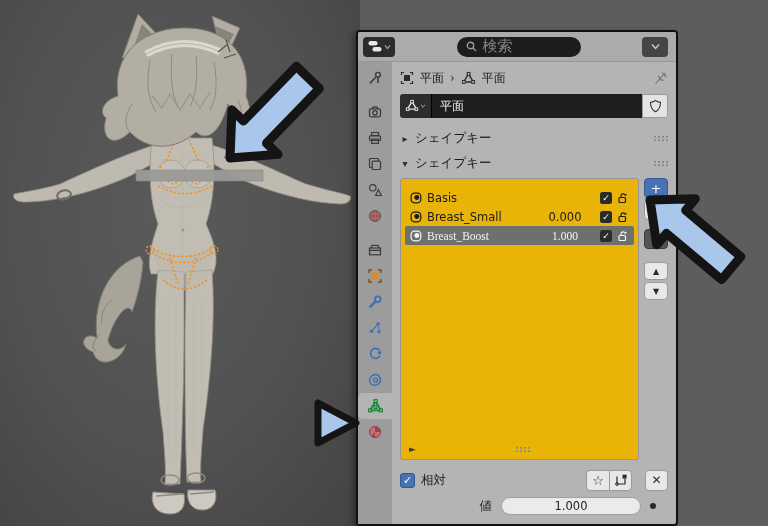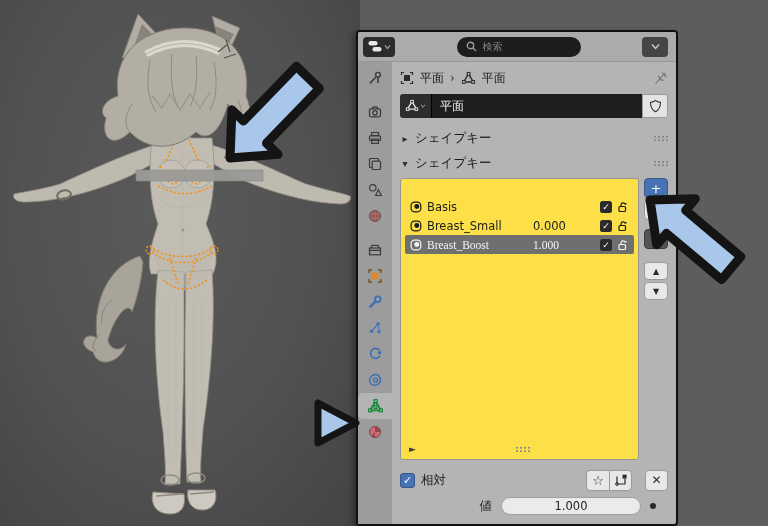--- a/index.html
+++ b/index.html
@@ -15,21 +15,21 @@
   
   .window { position:absolute; left:356px; top:30px; width:322px; height:496px;
     background:#b4b4b4; border:2px solid #101010; border-radius:4px;
     display:flex; flex-direction:column; box-shadow:-3px 3px 6px rgba(0,0,0,.35); }
   .win-header { height:30px; background:#ababab; border-bottom:1px solid #979797;
     display:flex; align-items:center; padding:0 8px 0 5px; border-radius:2px 2px 0 0; flex:0 0 auto;}
   .editor-btn { width:32px; height:20px; background:#2c2c2c; border-radius:4px;
     display:flex; align-items:center; justify-content:center; gap:1px; }
   .search { width:124px; height:20px; margin:0 auto; background:#1d1d1d; border-radius:10px;
     display:flex; align-items:center; gap:6px; padding:0 9px; }
-  .search-ph { color:#858585; font-size:10px; }
+  .search-ph { color:#858585; font-size:15px; }
   .dd-btn { width:26px; height:20px; background:#454545; border-radius:4px;
     display:flex; align-items:center; justify-content:center; }
 
   .win-body { flex:1; display:flex; min-height:0; }
   .tabs-col { width:34px; background:#9c9c9c; display:flex; flex-direction:column;
     padding-top:3px; flex:0 0 auto; }
   .tab { height:26px; display:flex; align-items:center; justify-content:center; flex:0 0 auto;}
   .tab.active { background:#b4b4b4; border-radius:5px 0 0 5px; }
   .tab-gap { height:8px; flex:0 0 auto;}
 
@@ -45,27 +45,27 @@
     display:flex; align-items:center; padding-left:8px; }
   .shield-btn { width:26px; background:#e4e4e4; border:1px solid #9a9a9a; border-radius:0 3px 3px 0;
     display:flex; align-items:center; justify-content:center; }
 
   .panel-h { height:25px; display:flex; align-items:center; gap:5px; font-size:12.5px; }
   .tri { font-size:10px; color:#2e2e2e; width:10px; text-align:center;}
   .grip { margin-left:auto; width:15px; height:7px;
     background-image:radial-gradient(#878787 1px, transparent 1.3px); background-size:4px 3.5px; }
 
   .sk-area { flex:1; display:flex; gap:5px; min-height:0; margin-top:2px;}
-  .sk-list { flex:1; background:#fde047; border:1px solid #969696; border-radius:3px;
-    display:flex; flex-direction:column; padding:18px 4px 2px 4px; }
+  .sk-list { flex:1; background:#eab308; border:1px solid #969696; border-radius:3px;
+    display:flex; flex-direction:column; padding:9px 4px 2px 4px; }
   .sk-row { height:19px; display:flex; align-items:center; gap:5px; padding:0 5px; border-radius:2px;
     font-size:11.5px; color:#1c1c1c; flex:0 0 auto;}
   .sk-row.selected { background:#6f6f6f; color:#f4f4f4;font-family:Liberation Serif, serif; }
   .sk-name { flex:1; overflow:hidden; white-space:nowrap; }
-  .sk-val { width:46px; text-align:left; margin-right:16px; }
+  .sk-val { width:46px; text-align:center; margin-right:7px; }
   .mini-check { width:12px; height:12px; background:#2b2b2b; border-radius:2.5px; color:#fff;
     font-size:9px; line-height:12px; text-align:center; flex:0 0 auto;}
   .sk-foot { margin-top:auto; display:flex; align-items:center; height:16px; padding:0 4px; }
   .foot-expand { font-size:9px; color:#3c3c3c; }
   .foot-grip { margin:0 auto; width:16px; height:7px;
     background-image:radial-gradient(#8b8b8b 1px, transparent 1.3px); background-size:4px 3.5px; }
 
   .sk-btns { width:24px; display:flex; flex-direction:column; gap:2px; flex:0 0 auto;}
   .btn { height:20px; background:#e8e8e8; border:1px solid #9a9a9a; border-radius:4px;
     display:flex; align-items:center; justify-content:center; font-size:12px; color:#2b2b2b; flex:0 0 auto;}

